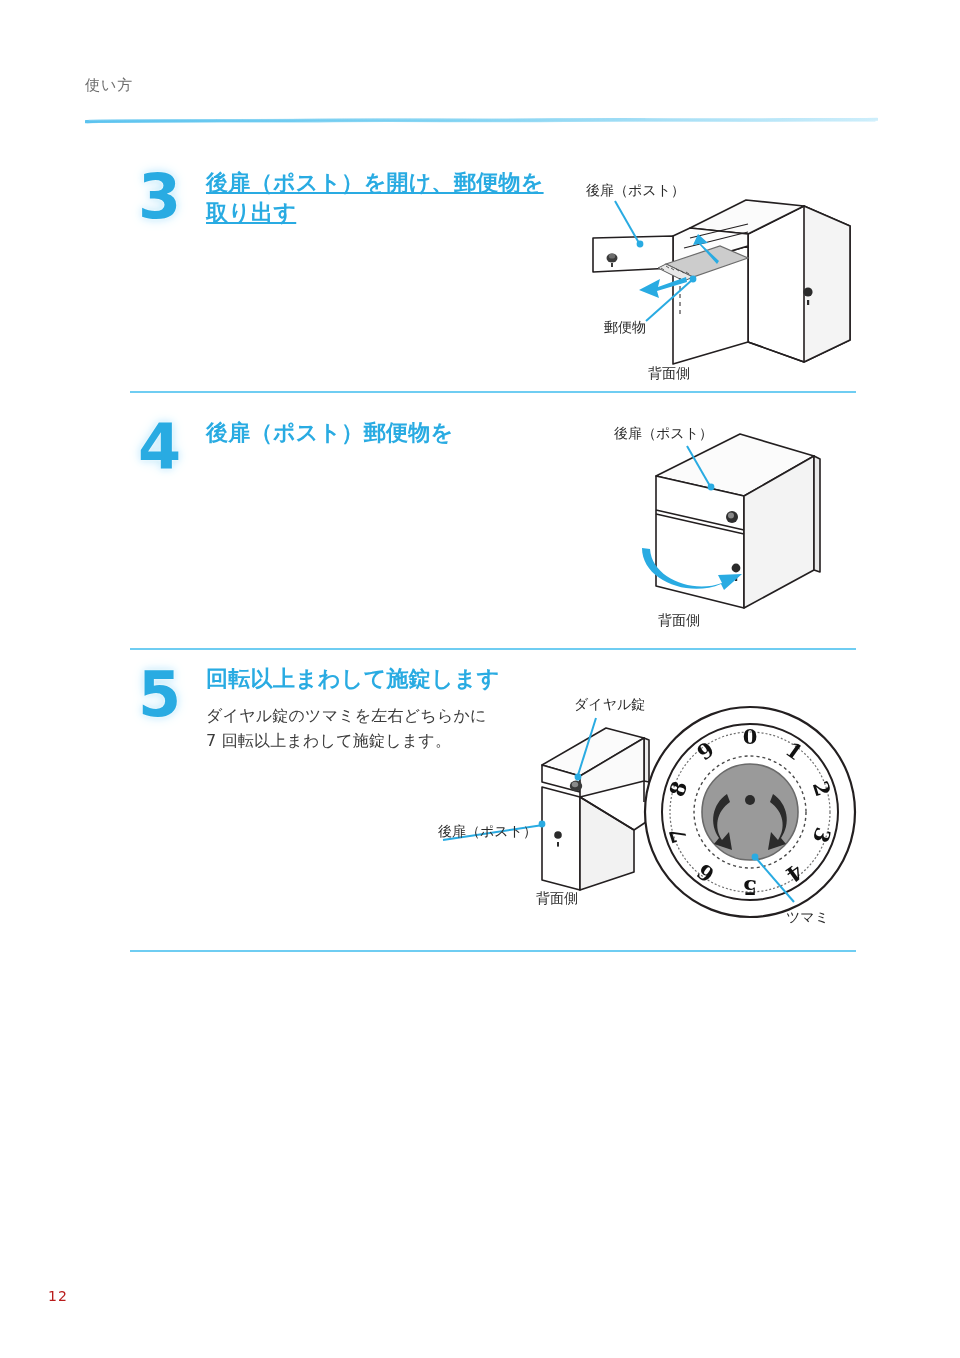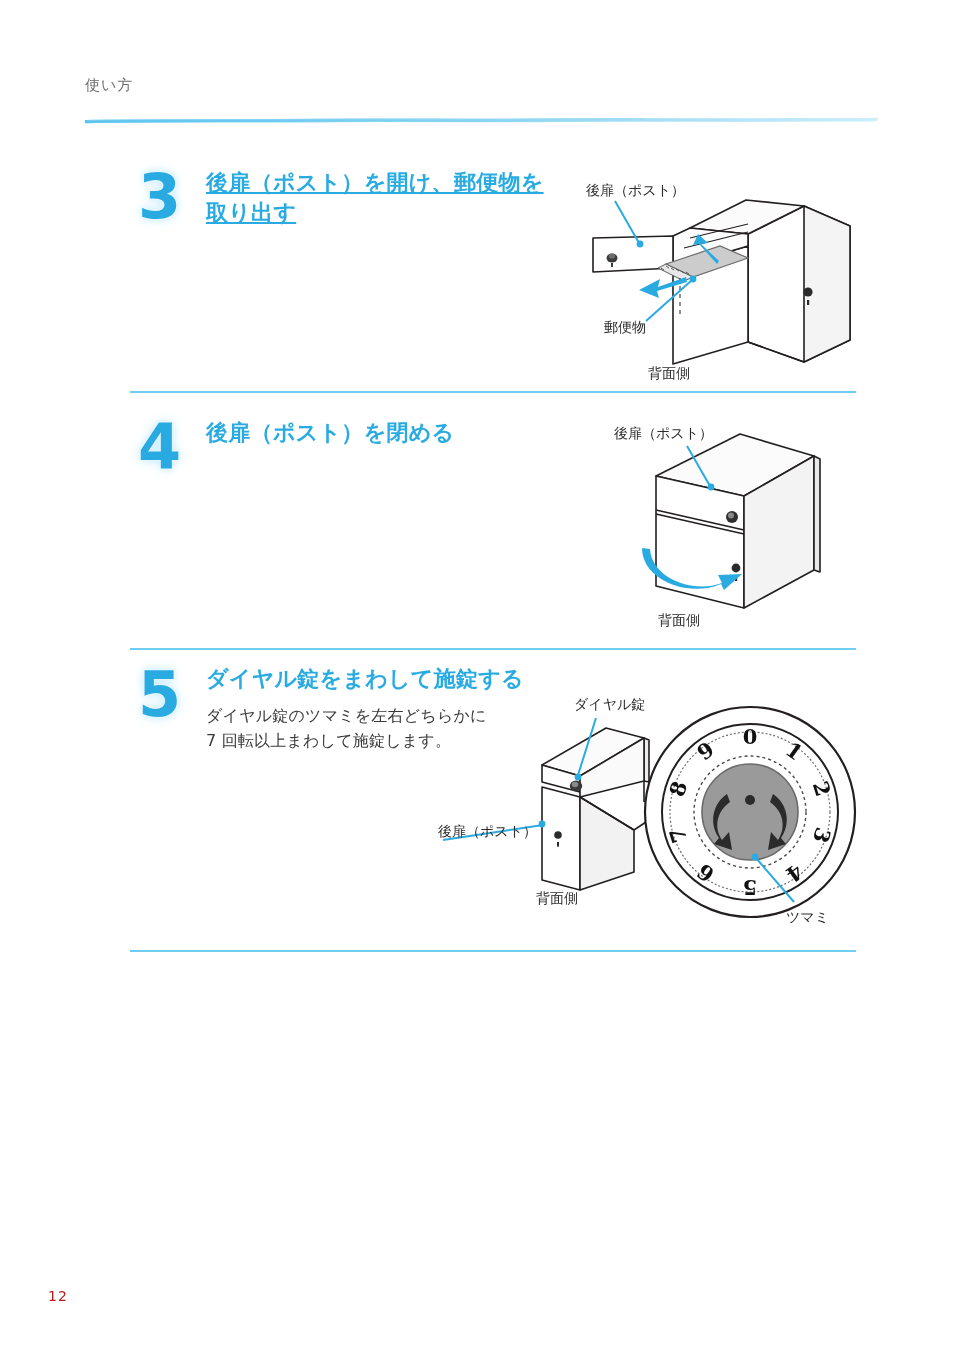--- a/index.html
+++ b/index.html
@@ -221,21 +221,21 @@
       <text class="lbl" x="26" y="19">後扉（ポスト）</text>
       <text class="lbl" x="44" y="156">郵便物</text>
       <text class="lbl" x="88" y="202">背面側</text>
     </svg>
   </div>
 
   <div class="step-divider" style="top:391px;"></div>
 
   <div class="step" style="top:412px; height:215px;">
     <div class="step-num" style="top:4px;">4</div>
-    <div class="step-heading" style="top:6px;">後扉（ポスト）を閉める</div>
+    <div class="step-heading" style="top:6px;">後扉（ポスト）郵便物を</div>
   </div>
 
   <div class="figure" style="left:592px; top:418px;">
     <svg width="262" height="215" viewBox="0 0 262 215">
       <g fill="none" stroke="#231f20" stroke-width="1.6" stroke-linejoin="round">
 
         <path d="M64,58 L148,16 L222,38 L152,78 Z" fill="#fbfbfb"></path>
 
         <path d="M64,58 L152,78 L152,190 L64,168 Z" fill="#ffffff"></path>
 
@@ -267,21 +267,21 @@
 
       <text class="lbl" x="22" y="20">後扉（ポスト）</text>
       <text class="lbl" x="66" y="207">背面側</text>
     </svg>
   </div>
 
   <div class="step-divider" style="top:648px;"></div>
 
   <div class="step" style="top:658px; height:280px;">
     <div class="step-num" style="top:6px;">5</div>
-    <div class="step-heading" style="top:6px;">ダイヤル錠をまわして施錠する</div>
+    <div class="step-heading" style="top:6px;">回転以上まわして施錠します</div>
     <div class="step-body" style="top:46px;">ダイヤル錠のツマミを左右どちらかに
 7 回転以上まわして施錠します。</div>
   </div>
 
   <div class="figure" style="left:438px; top:690px;">
     <svg width="440" height="250" viewBox="0 0 440 250">
 
       <g fill="none" stroke="#231f20" stroke-width="1.6" stroke-linejoin="round">
 
         <path d="M104,75 L168,38 L206,48 L142,86 Z" fill="#fbfbfb"></path>

